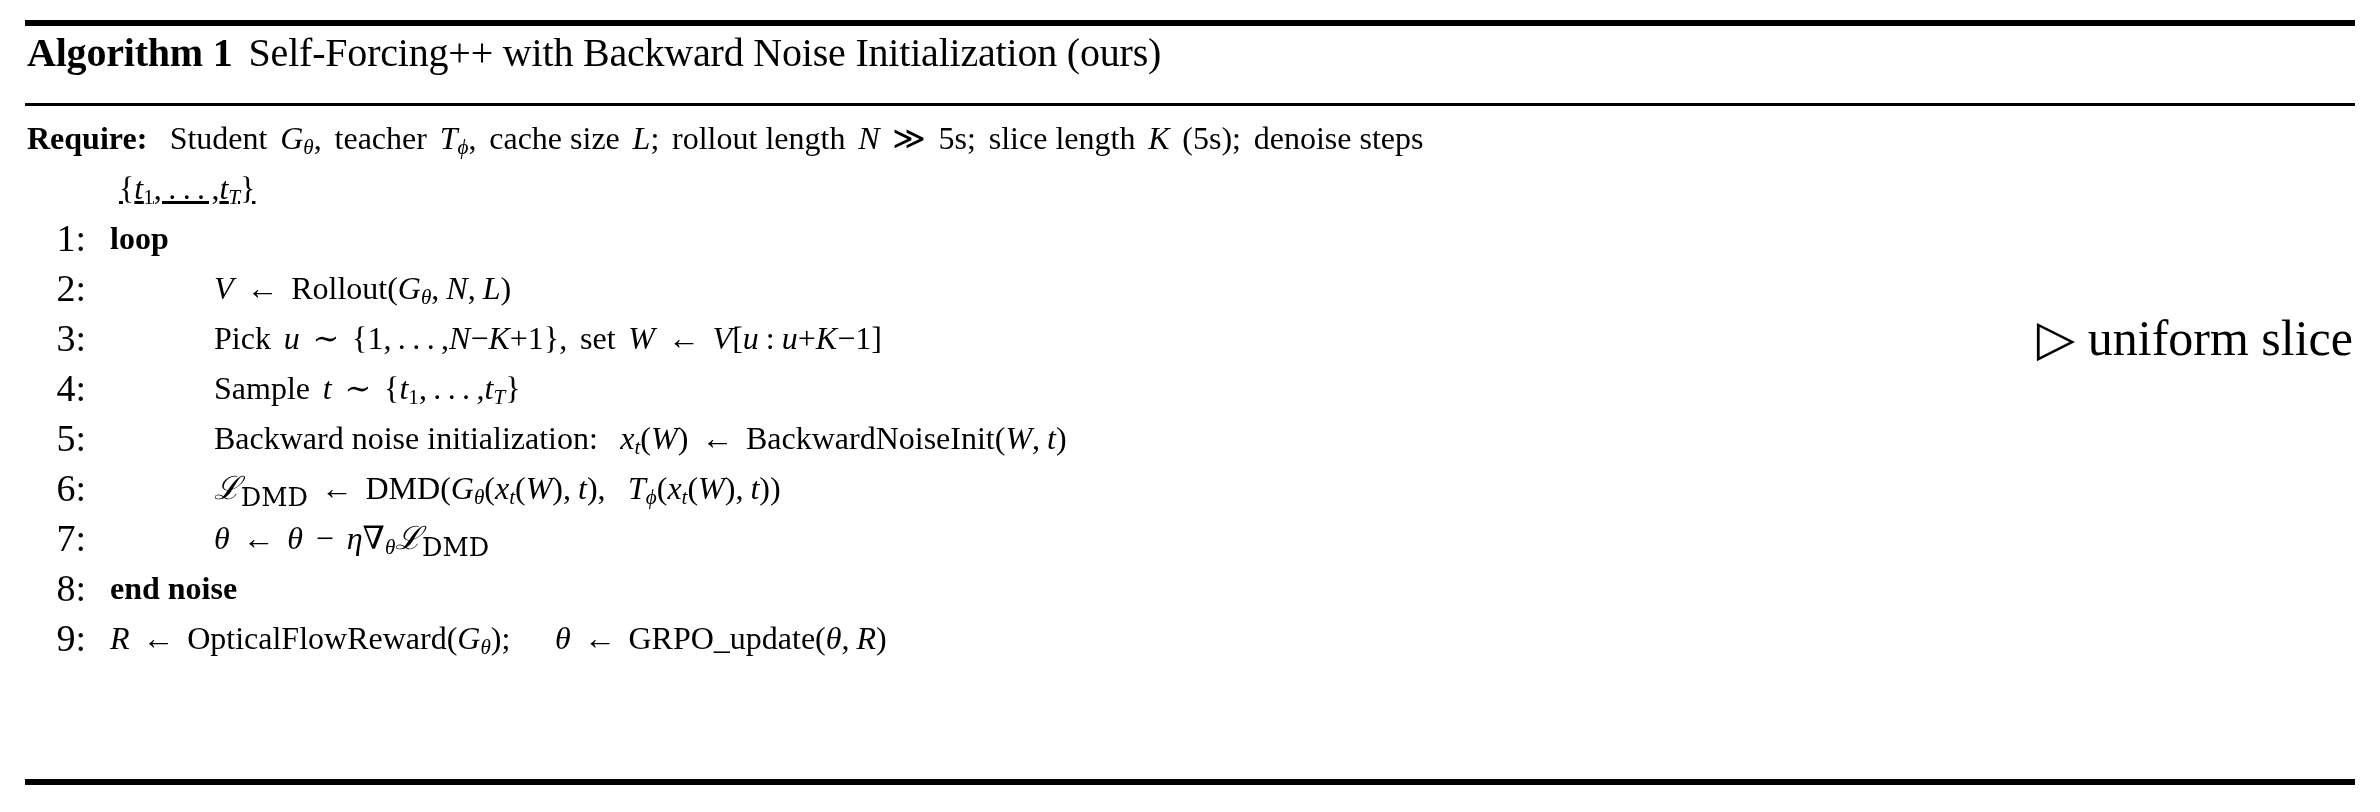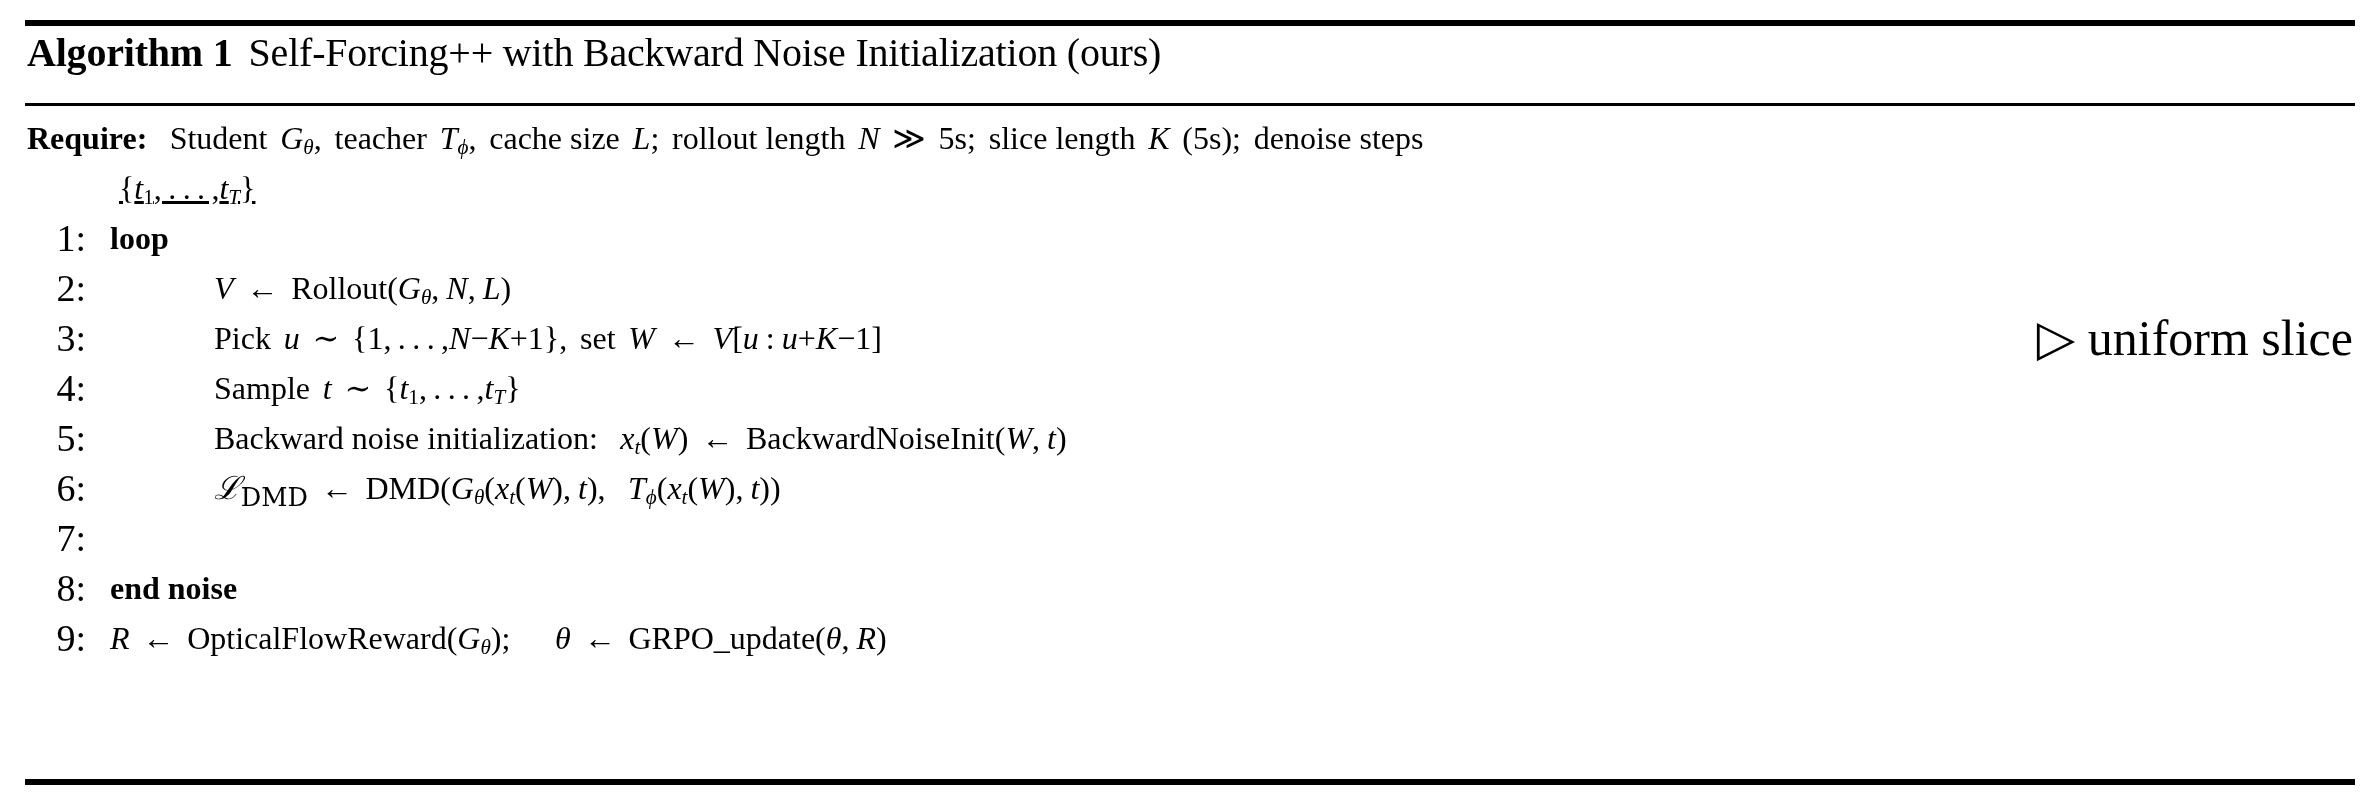--- a/index.html
+++ b/index.html
@@ -171,20 +171,21 @@
       <span class="code ind1"><span class="mop">Backward noise initialization:</span><span class="sp3"></span><span class="mi"><span>x</span><sub class="mi">t</sub></span><span class="mop">(</span><span class="mi">W</span><span class="mop">)</span><span class="sp2"></span><span class="mop">←</span><span class="sp2"></span><span class="mop">BackwardNoiseInit</span><span class="mop">(</span><span class="mi">W</span><span>,</span><span class="sp"></span><span class="mi">t</span><span class="mop">)</span></span>
     </div>
 
     <div class="alg-line">
       <span class="lineno">6:</span>
       <span class="code ind1"><span class="script-l"><span>ℒ</span><sub class="sc">DMD</sub></span><span class="sp2"></span><span class="mop">←</span><span class="sp2"></span><span class="mop">DMD</span><span class="mop">(</span><span class="mi"><span>G</span><sub class="mi">θ</sub></span><span class="mop">(</span><span class="mi"><span>x</span><sub class="mi">t</sub></span><span class="mop">(</span><span class="mi">W</span><span class="mop">)</span><span>,</span><span class="sp"></span><span class="mi">t</span><span class="mop">)</span><span>,</span><span class="sp3"></span><span class="mi"><span>T</span><sub class="mi">ϕ</sub></span><span class="mop">(</span><span class="mi"><span>x</span><sub class="mi">t</sub></span><span class="mop">(</span><span class="mi">W</span><span class="mop">)</span><span>,</span><span class="sp"></span><span class="mi">t</span><span class="mop">)</span><span class="mop">)</span></span>
     </div>
 
     <div class="alg-line">
       <span class="lineno">7:</span>
+      <span class="code ind1"><span class="mi">θ</span><span class="sp2"></span><span class="mop">←</span><span class="sp2"></span><span class="mi">θ</span><span class="sp2"></span><span class="mop">−</span><span class="sp2"></span><span class="mi">η</span><span class="mop"><span>∇</span><sub class="mi">θ</sub></span><span class="script-l"><span>ℒ</span><sub class="sc">DMD</sub></span></span>
     </div>
 
     <div class="alg-line">
       <span class="lineno">8:</span>
       <span class="code bold">end noise</span>
     </div>
 
     <div class="alg-line">
       <span class="lineno">9:</span>
       <span class="code"><span class="mi">R</span><span class="sp2"></span><span class="mop">←</span><span class="sp2"></span><span class="mop">OpticalFlowReward</span><span class="mop">(</span><span class="mi"><span>G</span><sub class="mi">θ</sub></span><span class="mop">)</span><span>;</span><span class="sp3"></span><span class="sp3"></span><span class="mi">θ</span><span class="sp2"></span><span class="mop">←</span><span class="sp2"></span><span class="mop">GRPO_update</span><span class="mop">(</span><span class="mi">θ</span><span>,</span><span class="sp"></span><span class="mi">R</span><span class="mop">)</span></span>

